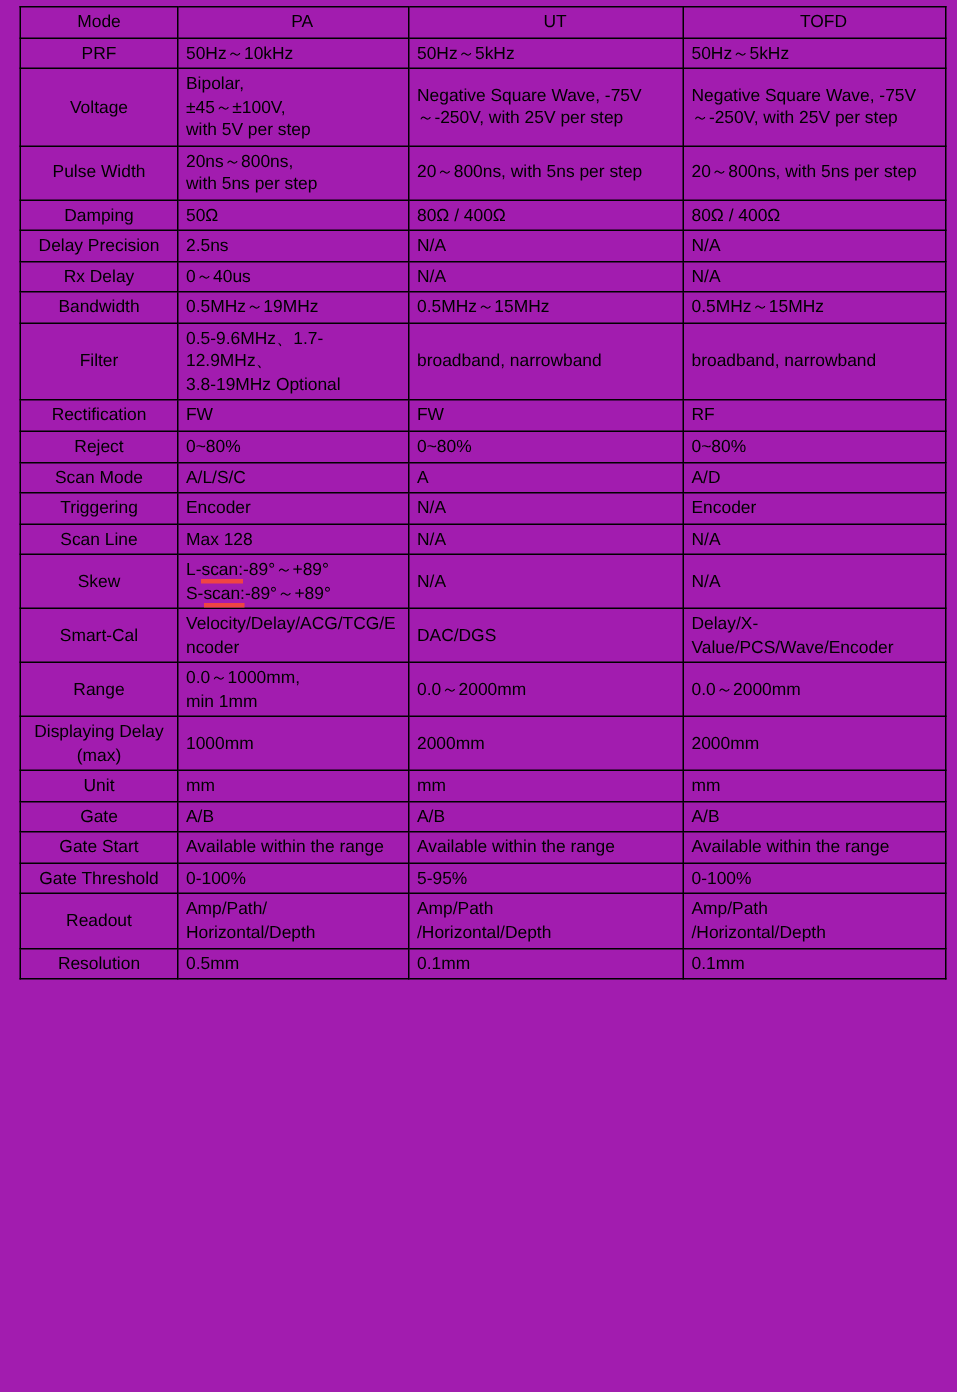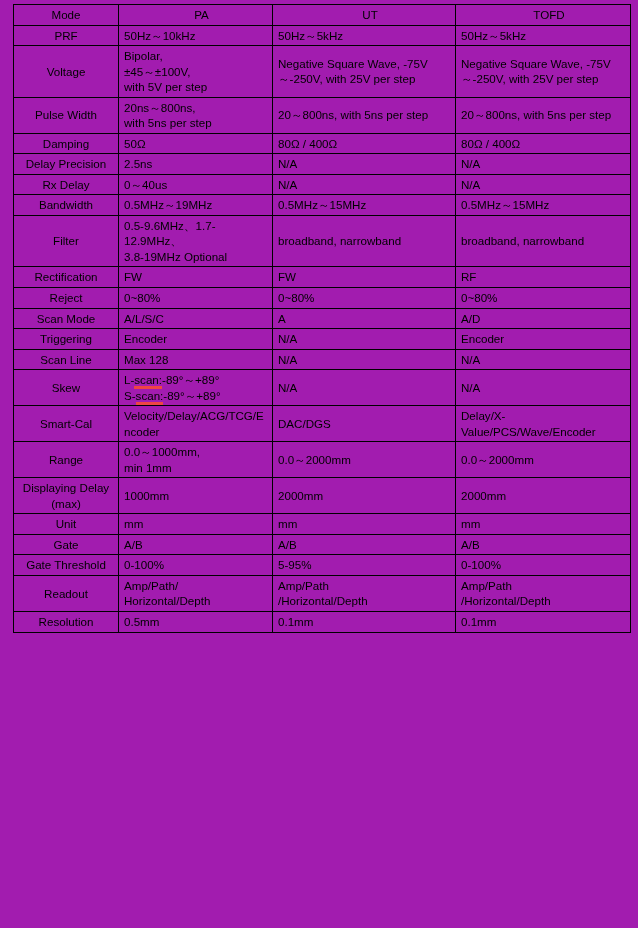--- a/index.html
+++ b/index.html
@@ -216,20 +216,26 @@
         <td class="val">mm</td>
       </tr>
 
       <tr>
         <td class="param">Gate</td>
         <td class="val">A/B</td>
         <td class="val">A/B</td>
         <td class="val">A/B</td>
       </tr>
 
+      <tr>
+        <td class="param">Gate Start</td>
+        <td class="val">Available within the range</td>
+        <td class="val">Available within the range</td>
+        <td class="val">Available within the range</td>
+      </tr>
 
 
       <tr>
         <td class="param">Gate Threshold</td>
         <td class="val">0-100%</td>
         <td class="val">5-95%</td>
         <td class="val">0-100%</td>
       </tr>
 
 

